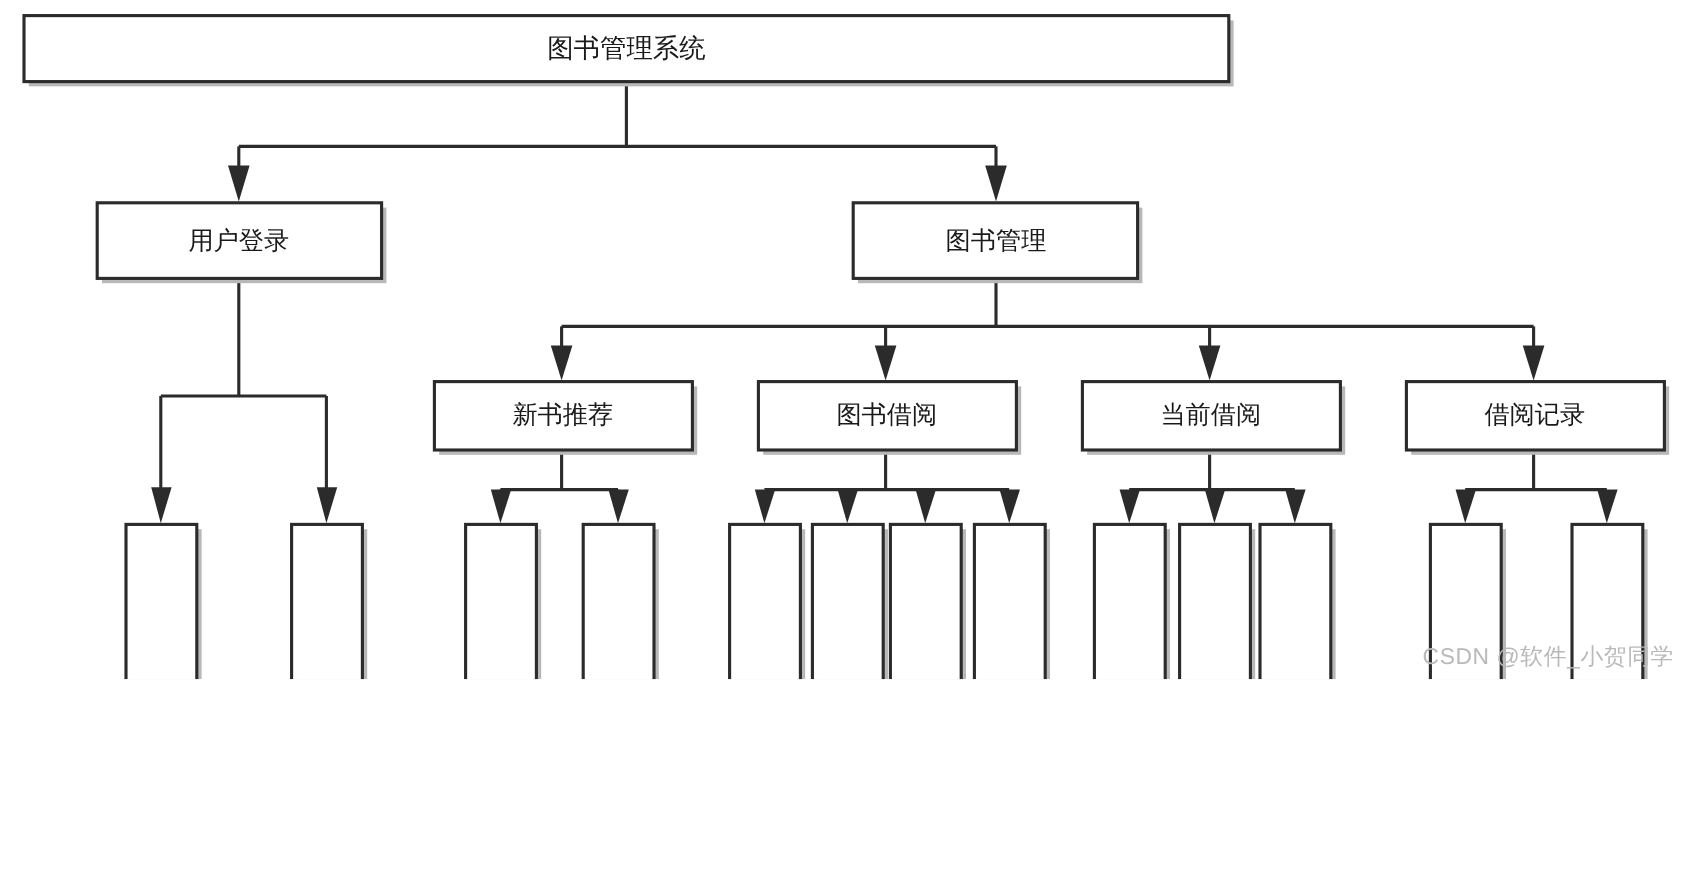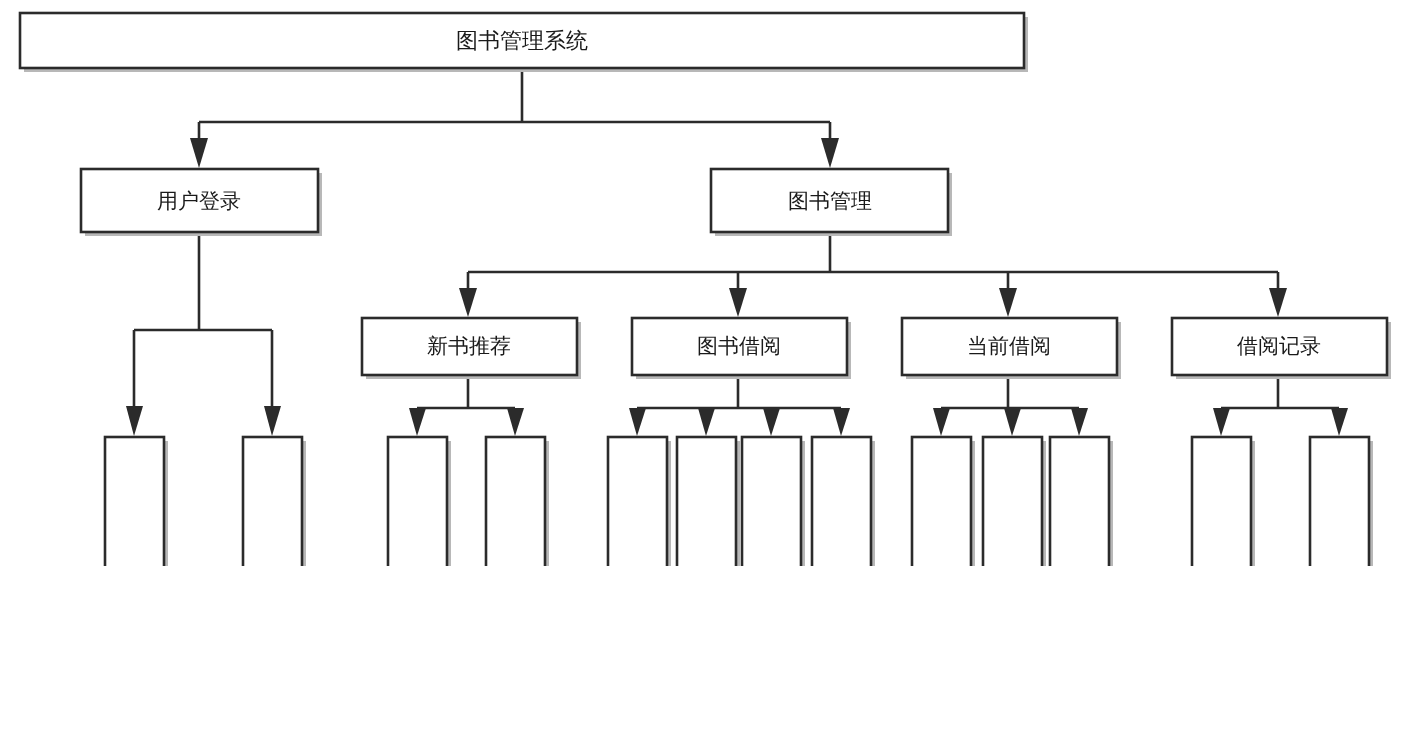--- a/index.html
+++ b/index.html
@@ -246,13 +246,14 @@
   <div class="vlabel" style="left:608px; top:437px; width:59px; height:296px;">查询图书</div>
   <div class="vlabel" style="left:677px; top:437px; width:59px; height:296px; align-items:flex-start; padding-top:8px;">新增图书（管理员）</div>
   <div class="vlabel" style="left:742px; top:437px; width:59px; height:296px; align-items:flex-start; padding-top:8px;">编辑图书（管理员）</div>
   <div class="vlabel" style="left:812px; top:437px; width:59px; height:296px;">借阅图书</div>
   <div class="vlabel" style="left:912px; top:437px; width:59px; height:296px;">查询图书</div>
   <div class="vlabel" style="left:983px; top:437px; width:59px; height:296px;">归还图书</div>
   <div class="vlabel" style="left:1050px; top:437px; width:59px; height:296px; align-items:flex-start; padding-top:8px;">确认归还（管理员）</div>
   <div class="vlabel" style="left:1192px; top:437px; width:59px; height:296px;">新增借阅记录</div>
   <div class="vlabel" style="left:1310px; top:437px; width:59px; height:296px;">查询借阅记录</div>
 
+  <div id="watermark">CSDN @软件_小贺同学</div>
 </div>
 
 </body></html>

